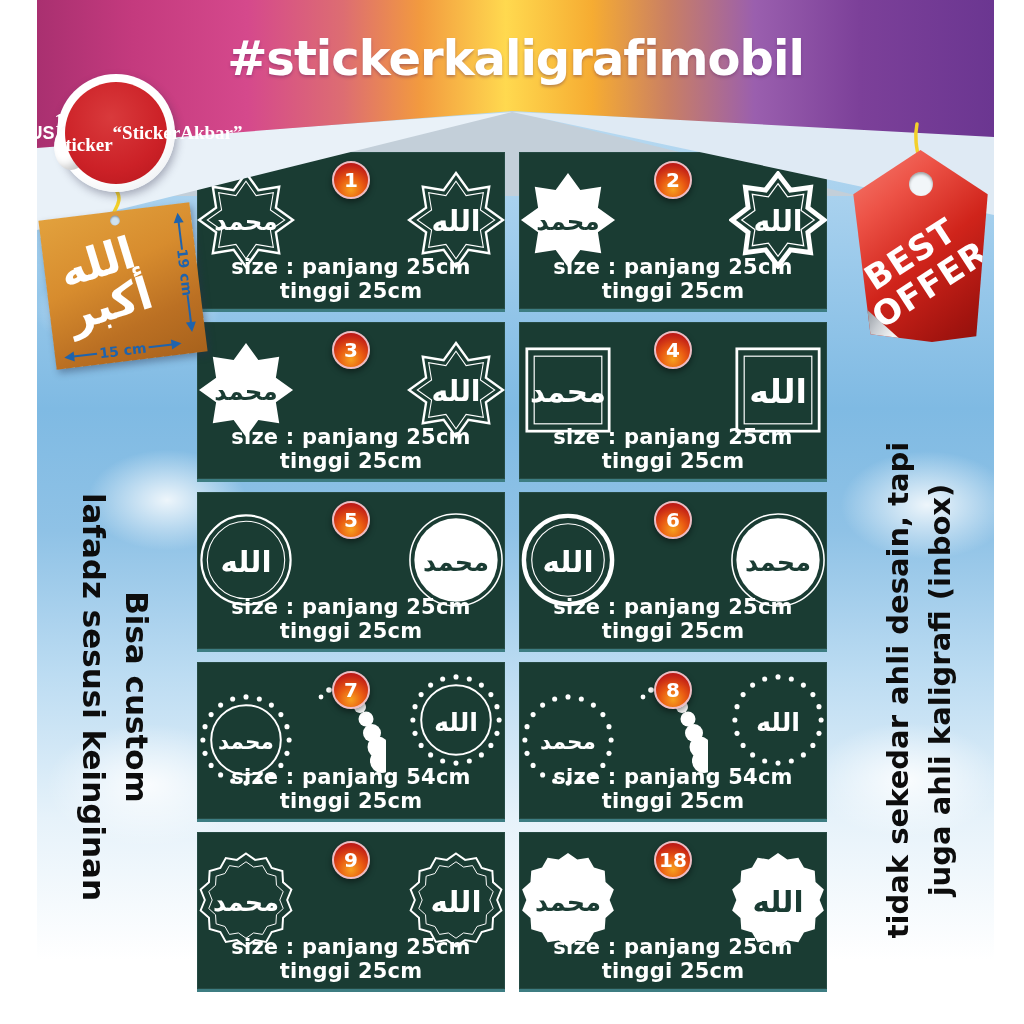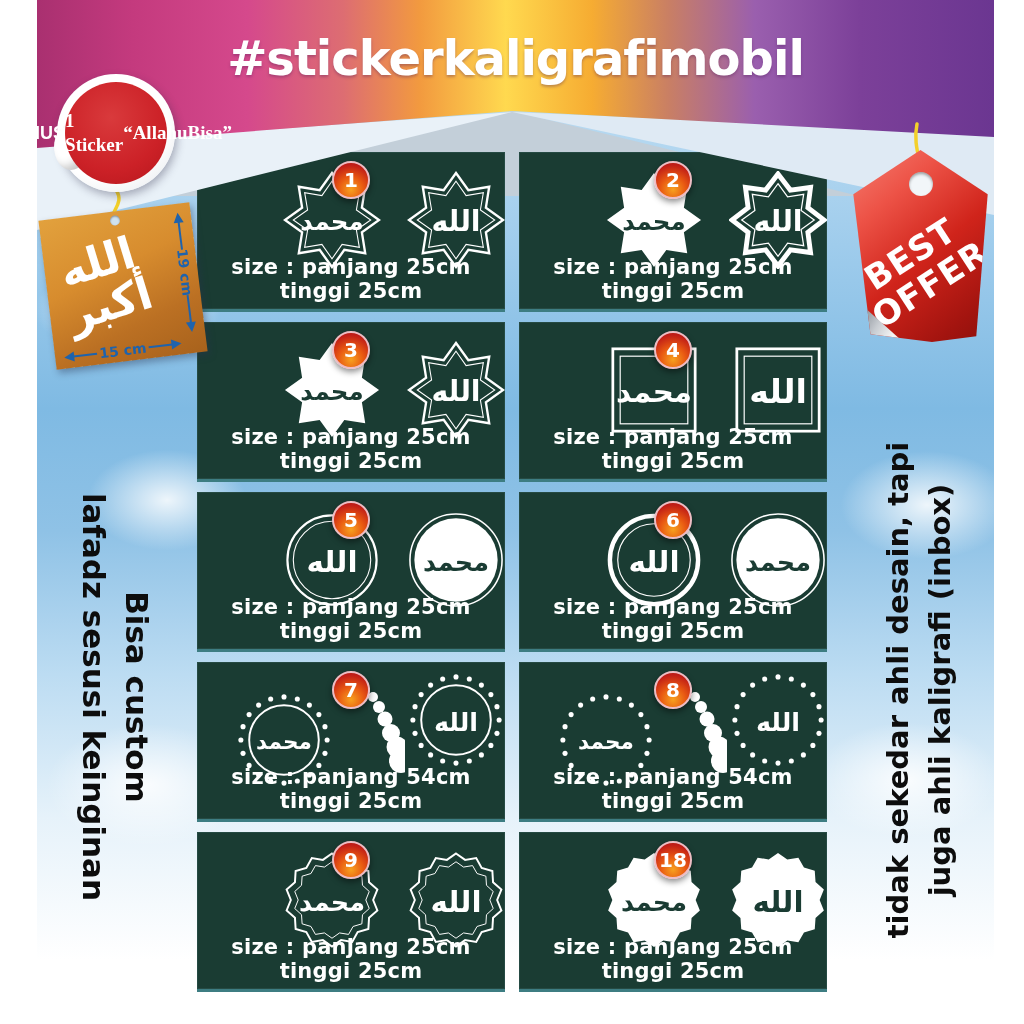--- a/index.html
+++ b/index.html
@@ -23,21 +23,21 @@
   #cards-grid{position:absolute;left:160px;top:152px;display:grid;
     grid-template-columns:308px 308px;grid-auto-rows:160px;gap:10px 14px;z-index:2;}
   .card{position:relative;background:#1a3c33;border-bottom:3px solid rgba(95,190,210,.5);
     box-shadow:inset 0 0 0 1px rgba(120,180,190,.12);}
   .badge{position:absolute;top:9px;left:50%;transform:translateX(-50%);width:34px;height:34px;
     border-radius:50%;border:2px solid #edbcc3;z-index:2;
     background:radial-gradient(circle at 50% 78%,#f7a11f 0%,#e85812 40%,#c01d17 78%,#a8150f 100%);
     color:#fff;font-weight:bold;font-size:20px;line-height:34px;text-align:center;
     box-shadow:0 3px 6px rgba(0,0,0,.45);}
   .motif-row{position:absolute;left:0;right:0;top:12px;bottom:34px;display:flex;
-    align-items:center;justify-content:flex-end;gap:26px;text-decoration:underline;}
+    align-items:center;justify-content:space-between;gap:26px;text-decoration:underline;}
   .motif-row.dots{gap:2px;}
   .motif-row.dots .motif.left{transform:translateY(10px);}
   .motif-row.dots .motif.right{transform:translateY(-10px);}
   .motif,.connector{display:block;line-height:0;}
   .size-label{position:absolute;left:0;right:0;bottom:6px;text-align:center;color:#fff;
     font-weight:bold;font-size:21px;letter-spacing:.2px;}
   
   #bonus-sticker{position:absolute;left:20px;top:74px;width:118px;height:118px;border-radius:50%;
     background:radial-gradient(circle at 40% 35%,#ffffff 60%,#dfe3e8 100%);z-index:6;
     box-shadow:2px 4px 8px rgba(40,40,70,.35);}
@@ -98,22 +98,22 @@
 
   <svg id="strings" viewBox="0 0 957 1024">
     <path d="M 79 190 C 90 206, 66 214, 80 226 S 94 238, 84 248" fill="none" stroke="#f3d02a" stroke-width="3.5" stroke-linecap="round"></path>
     <path d="M 880 124 C 874 152, 892 172, 884 206" fill="none" stroke="#f3d02a" stroke-width="3.5" stroke-linecap="round"></path>
   </svg>
 
   <div id="bonus-sticker">
     <div id="bonus-inner">
       <div class="bonus-l1">BONUS</div>
       <div class="bonus-l">1 Sticker</div>
-      <div class="bonus-l">“Allahu</div>
-      <div class="bonus-l">Bisa”</div>
+      <div class="bonus-l">“Sticker</div>
+      <div class="bonus-l">Akbar”</div>
     </div>
   </div>
 
   <div id="sample-tag">
     <div id="tag-hole"></div>
     <div id="tag-callig">الله أكبر</div>
     <svg id="dim-v" class="dim" width="18" height="122" viewBox="0 0 18 122">
       <polygon points="9,1 4,11 14,11" fill="#1e63ad"></polygon>
       <line x1="9" y1="8" x2="9" y2="38" stroke="#1e63ad" stroke-width="2"></line>
       <text x="9" y="61" transform="rotate(90 9 61)" text-anchor="middle" dominant-baseline="central" fill="#1e63ad" font-size="14" font-weight="bold">19 cm</text>

